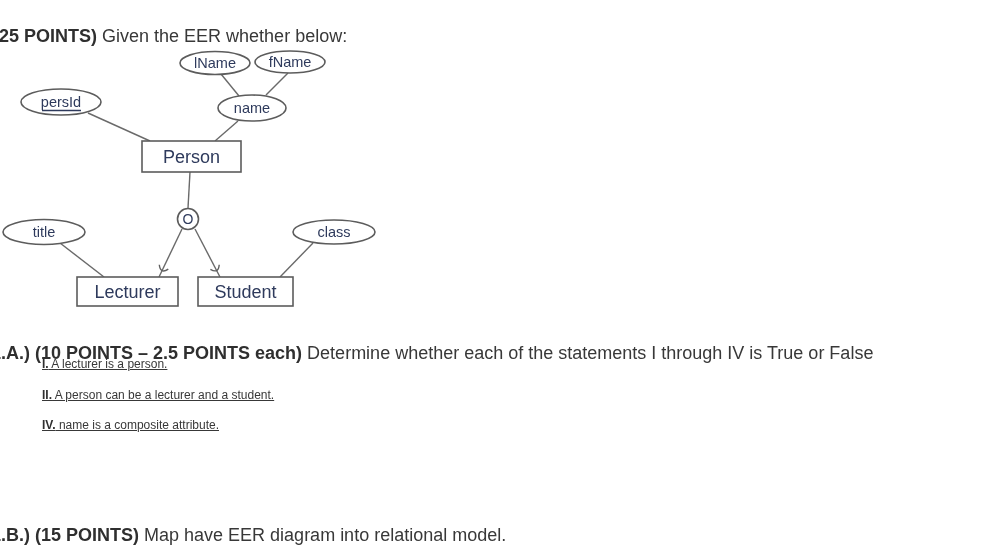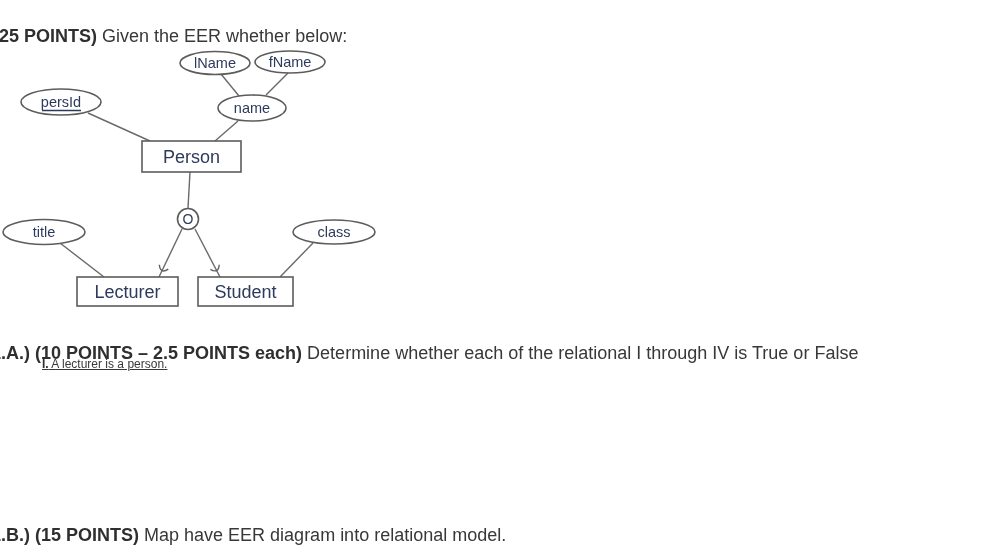--- a/index.html
+++ b/index.html
@@ -82,21 +82,23 @@
     <text class="attr-label" x="61" y="62">persId</text>
     <line class="keyline" x1="42" y1="65.5" x2="81" y2="65.5"></line>
     <text class="attr-label" x="252" y="68">name</text>
     <text class="attr-label" x="44" y="192">title</text>
     <text class="attr-label" x="334" y="192">class</text>
     <text class="entity-label" x="191.5" y="117.5">Person</text>
     <text class="entity-label" x="127.5" y="252.5">Lecturer</text>
     <text class="entity-label" x="245.5" y="252.5">Student</text>
   </svg>
 
-  <p class="line section-a"><b>1.A.) (10 POINTS – 2.5 POINTS each)</b><span> Determine whether each of the relational I through IV is True or False</span></p>
+  <p class="line section-a"><b>1.A.) (10 POINTS – 2.5 POINTS each)</b><span> Determine whether each of the statements I through IV is True or False</span></p>
 
   <div class="statements">
     <div class="statement"><b>I.</b><span> A lecturer is a person.</span></div>
+    <div class="statement"><b>II.</b><span> A person can be a lecturer and a student.</span></div>
+    <div class="statement"><b>IV.</b><span> name is a composite attribute.</span></div>
   </div>
 
   <p class="line section-b"><b>1.B.) (15 POINTS)</b><span> Map have EER diagram into relational model.</span></p>
 
 </div>
 
 </body></html>

